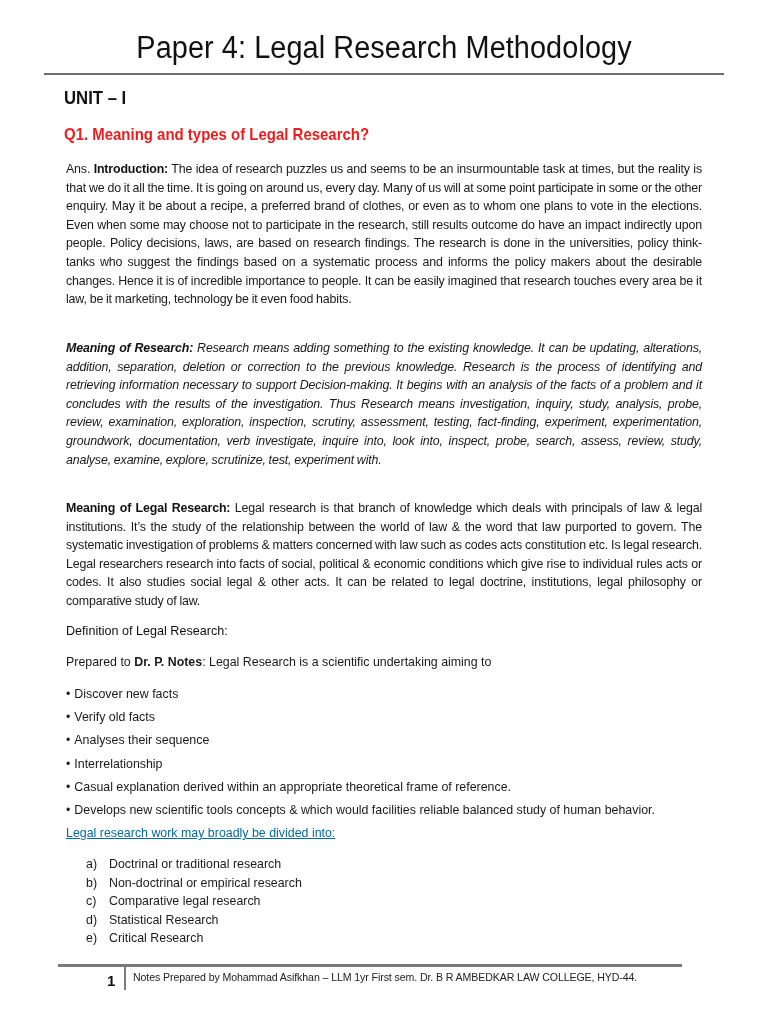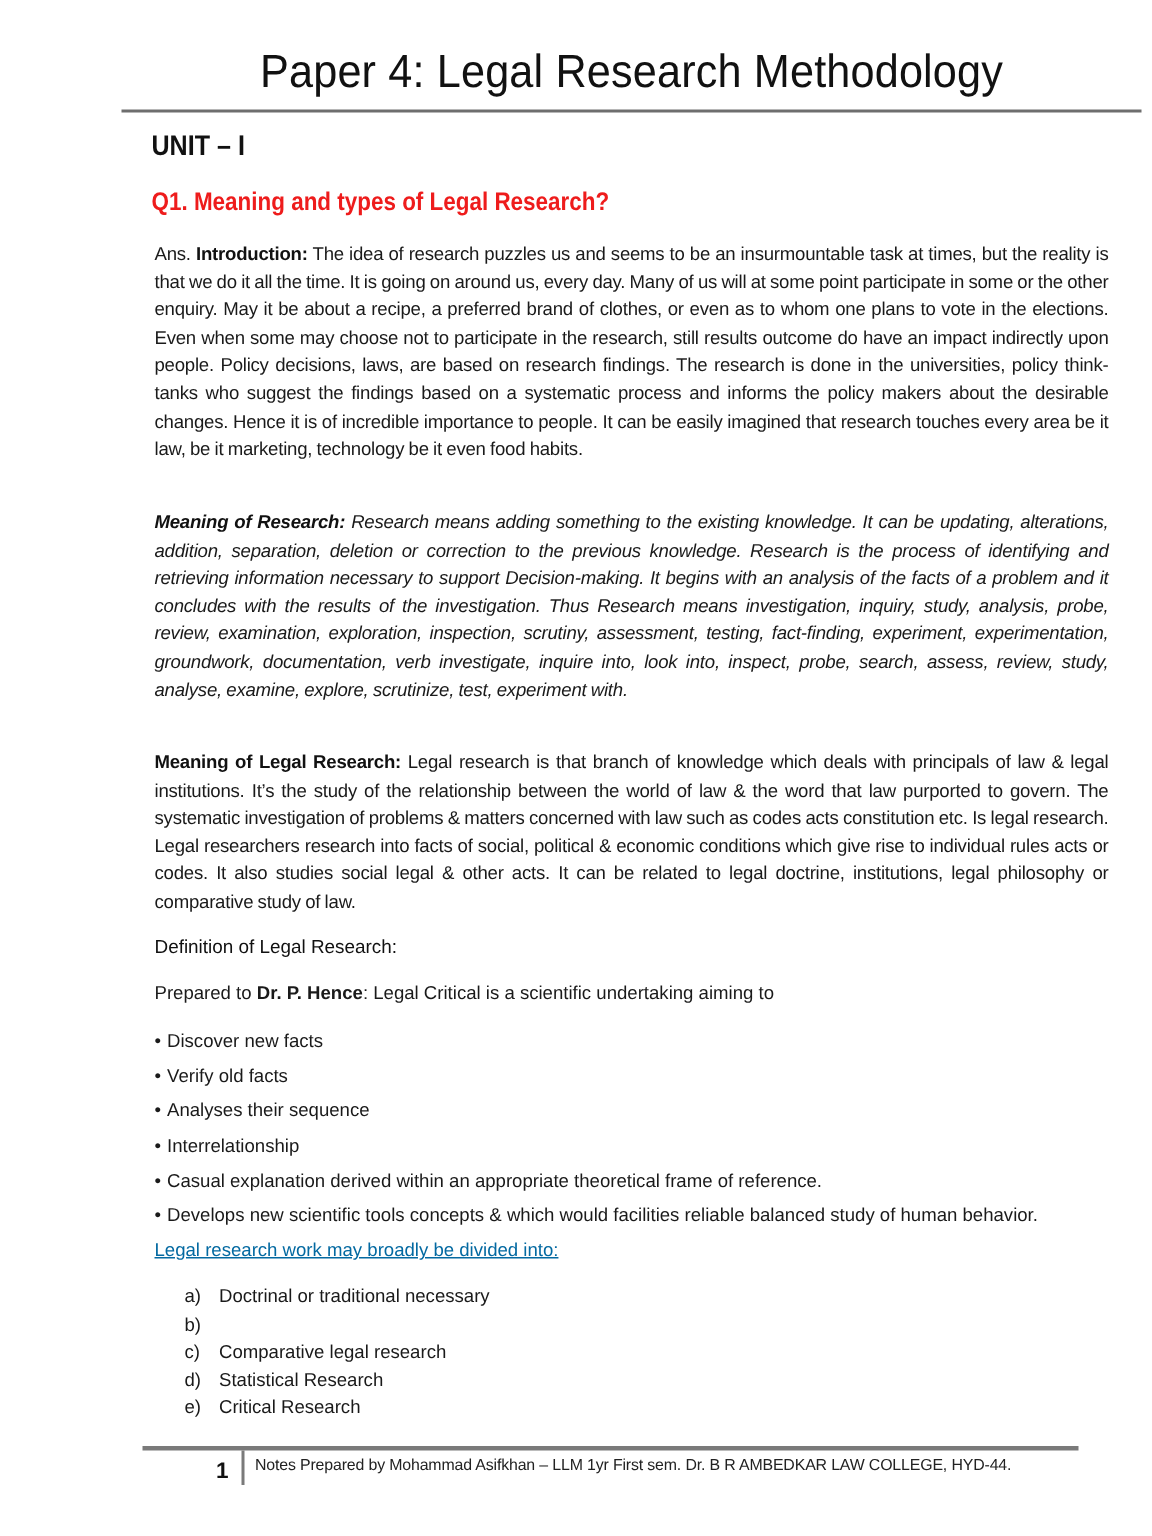--- a/index.html
+++ b/index.html
@@ -11,21 +11,21 @@
       width: 768px;
       height: 1024px;
       position: relative;
       overflow: hidden;
       font-family: "Liberation Sans", "DejaVu Sans", sans-serif;
       color: #111;
     }
     .page {
       position: absolute;
       left: 0; top: 0;
-      width: 655px; height: 1024px; margin-left: 37px;
+      width: 655px; height: 1024px;
     }
     .doc-title {
       position: absolute;
       left: 0; width: 768px;
       top: 30px;
       text-align: center;
       font-size: 31px;
       font-weight: normal;
       letter-spacing: 0.1px;
       color: #111;
@@ -169,40 +169,41 @@
   <h3 class="question-heading">Q1. Meaning and types of Legal Research?</h3>
 
   <p class="body-block intro"><span>Ans. </span><b>Introduction:</b><span> The idea of research puzzles us and seems to be an insurmountable task at times, but the reality is that we do it all the time. It is going on around us, every day. Many of us will at some point participate in some or the other enquiry. May it be about a recipe, a preferred brand of clothes, or even as to whom one plans to vote in the elections. Even when some may choose not to participate in the research, still results outcome do have an impact indirectly upon people. Policy decisions, laws, are based on research findings. The research is done in the universities, policy think-tanks who suggest the findings based on a systematic process and informs the policy makers about the desirable changes. Hence it is of incredible importance to people. It can be easily imagined that research touches every area be it law, be it marketing, technology be it even food habits.</span></p>
 
   <p class="body-block meaning-research"><b>Meaning of Research:</b><span> Research means adding something to the existing knowledge. It can be updating, alterations, addition, separation, deletion or correction to the previous knowledge. Research is the process of identifying and retrieving information necessary to support Decision-making. It begins with an analysis of the facts of a problem and it concludes with the results of the investigation.  Thus Research means investigation, inquiry, study, analysis, probe, review, examination, exploration, inspection, scrutiny, assessment, testing, fact-finding, experiment, experimentation, groundwork, documentation, verb investigate, inquire into, look into, inspect, probe, search, assess, review, study, analyse, examine, explore, scrutinize, test, experiment with.</span></p>
 
   <p class="body-block meaning-legal"><b>Meaning of Legal Research:</b><span> Legal research is that branch of knowledge which deals with principals of law &amp; legal institutions. It’s the study of the relationship between the world of law &amp; the word that law purported to govern. The systematic investigation of problems &amp; matters concerned with law such as codes acts constitution etc. Is legal research. Legal researchers research into facts of social, political &amp; economic conditions which give rise to individual rules acts or codes. It also studies social legal &amp; other acts. It can be related to legal doctrine, institutions, legal philosophy or comparative study of law.</span></p>
 
   <p class="definition-heading">Definition of Legal Research:</p>
 
-  <p class="according"><span>Prepared to </span><b>Dr. P. Hence</b><span>: Legal Critical is a scientific undertaking aiming to</span></p>
+  <p class="according"><span>Prepared to </span><b>Dr. P. Notes</b><span>: Legal Research is a scientific undertaking aiming to</span></p>
 
   <ul class="bullets">
     <li><span class="dot">•</span><span>Discover new facts</span></li>
     <li><span class="dot">•</span><span>Verify old facts</span></li>
     <li><span class="dot">•</span><span>Analyses their sequence</span></li>
     <li><span class="dot">•</span><span>Interrelationship</span></li>
     <li><span class="dot">•</span><span>Casual explanation derived within an appropriate theoretical frame of reference.</span></li>
     <li><span class="dot">•</span><span>Develops new scientific tools concepts &amp; which would facilities reliable balanced study of human behavior.</span></li>
   </ul>
 
   <p class="divided-into">Legal research work may broadly be divided into:</p>
 
   <ol class="types">
     <li>
         <span class="marker">a)</span>
-        <span>Doctrinal or traditional necessary</span>
+        <span>Doctrinal or traditional research</span>
       </li>
     <li>
         <span class="marker">b)</span>
+        <span>Non-doctrinal or empirical research</span>
       </li>
     <li>
         <span class="marker">c)</span>
         <span>Comparative legal research</span>
       </li>
     <li>
         <span class="marker">d)</span>
         <span>Statistical Research</span>
       </li>
     <li>

